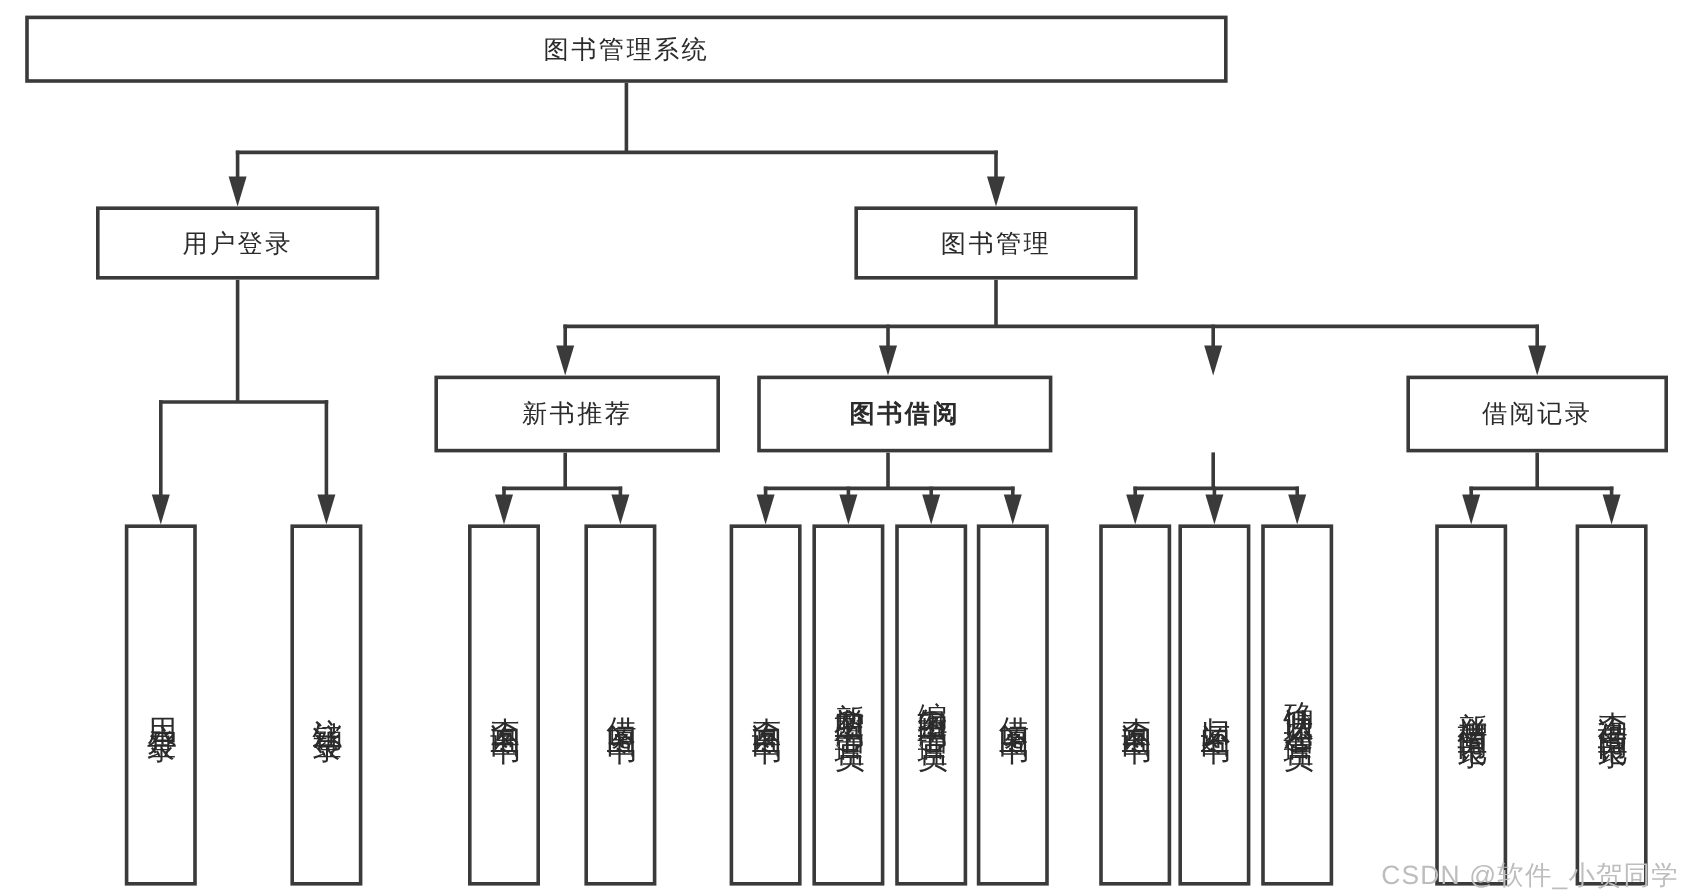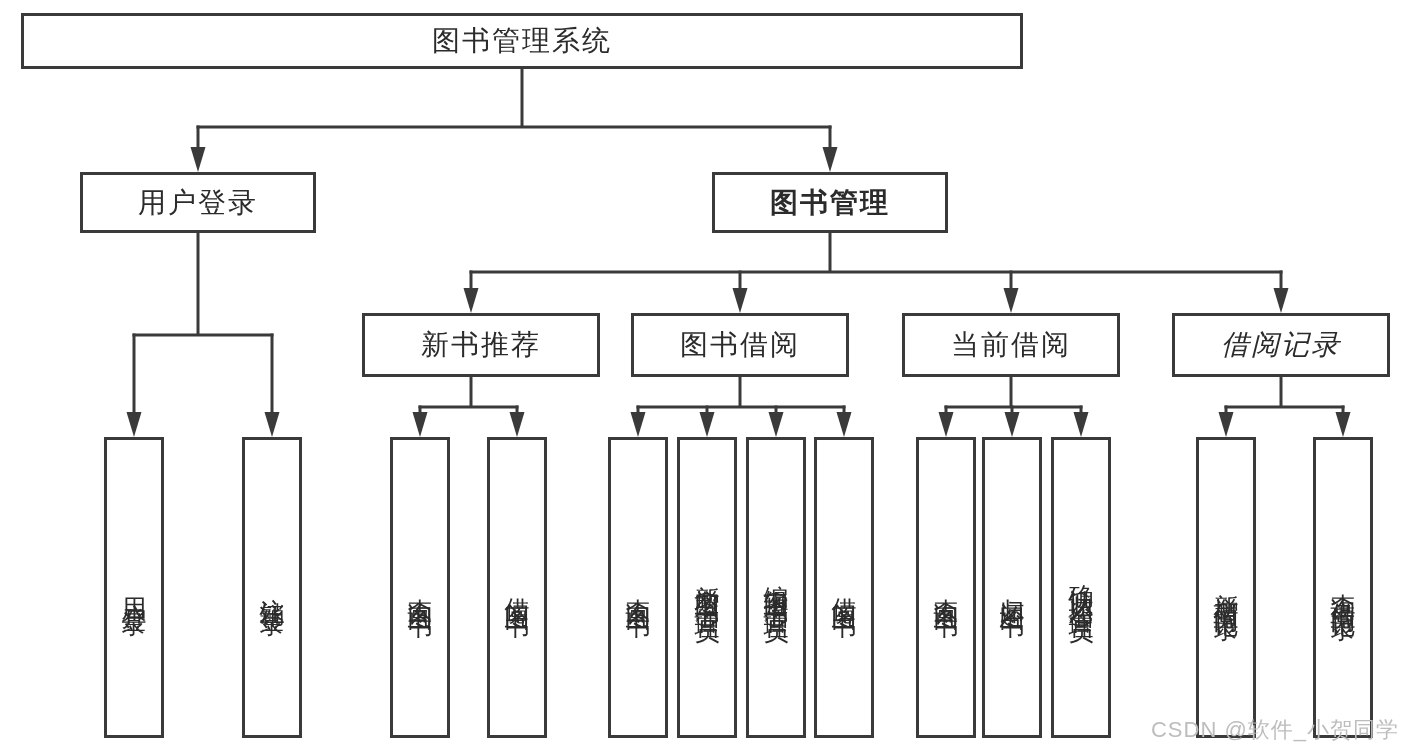--- a/index.html
+++ b/index.html
@@ -26,21 +26,21 @@
     color: var(--line-color);
   }
   .box {
     position: absolute;
     border: 3px solid var(--line-color);
     background: var(--box-bg);
     color: var(--text-color);
     display: flex;
     align-items: center;
     justify-content: center;
-    font-size: 28px;
+    font-size: 21px;
     letter-spacing: 2px;
     white-space: nowrap;
   }
   .leaf { font-size: 25px; letter-spacing: 0; }
   .vtext {
     writing-mode: vertical-rl;
     text-orientation: mixed;
     letter-spacing: 5px;
     line-height: 1;
   }
@@ -117,26 +117,25 @@
     <line x1="1224.5" y1="407" x2="1344.5" y2="407"></line>
     <line x1="1226" y1="405.5" x2="1226" y2="415"></line>
     <line x1="1343" y1="405.5" x2="1343" y2="415"></line>
     <polygon stroke="none" points="1218.5,412 1233.5,412 1226,437"></polygon>
     <polygon stroke="none" points="1335.5,412 1350.5,412 1343,437"></polygon>
   </svg>
 
   <div class="box" style="left:21px; top:13px; width:1002px; height:56px;">图书管理系统</div>
 
   <div class="box" style="left:80px; top:172px; width:236px; height:61px;">用户登录</div>
-  <div class="box" style="left:712px; top:172px; width:236px; height:61px;font-weight:bold;">图书管理</div>
+  <div class="box" style="left:712px; top:172px; width:236px; height:61px;">图书管理</div>
 
   <div class="box" style="left:362px; top:313px; width:238px; height:64px;">新书推荐</div>
-  <div class="box" style="left:631px; top:313px; width:218px; height:64px;">图书借阅</div>
-  <div class="box" style="left:902px; top:313px; width:218px; height:64px;">当前借阅</div>
-  <div class="box" style="left:1172px; top:313px; width:218px; height:64px;font-style:italic;">借阅记录</div>
+  <div class="box" style="left:631px; top:313px; width:246px; height:64px;font-weight:bold;">图书借阅</div>
+  <div class="box" style="left:1172px; top:313px; width:218px; height:64px;">借阅记录</div>
 
   <div class="box leaf" style="left:104px; top:437px; width:60px; height:301px;">
     <span class="vtext">用户登录</span>
   </div>
   <div class="box leaf" style="left:242px; top:437px; width:60px; height:301px;">
     <span class="vtext">注销登录</span>
   </div>
 
   <div class="box leaf" style="left:390px; top:437px; width:60px; height:301px;">
     <span class="vtext">查询图书</span>

